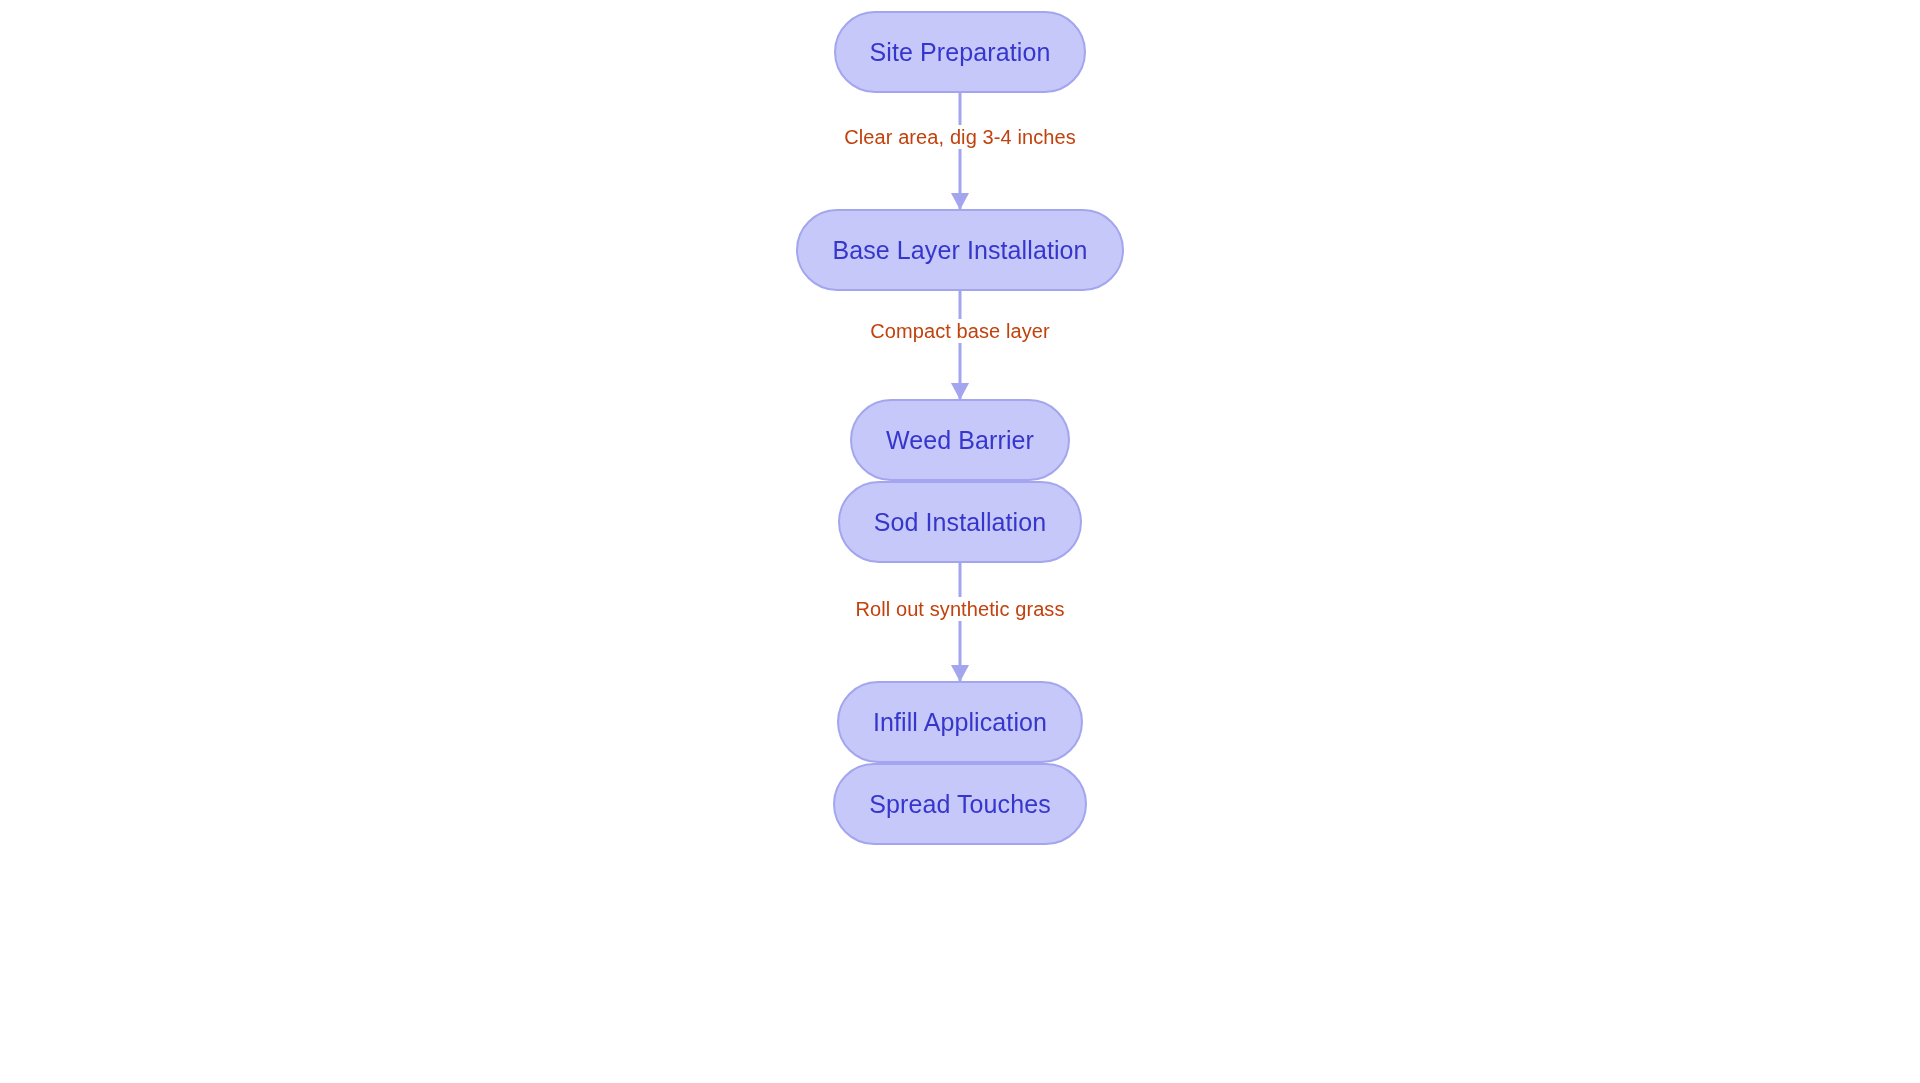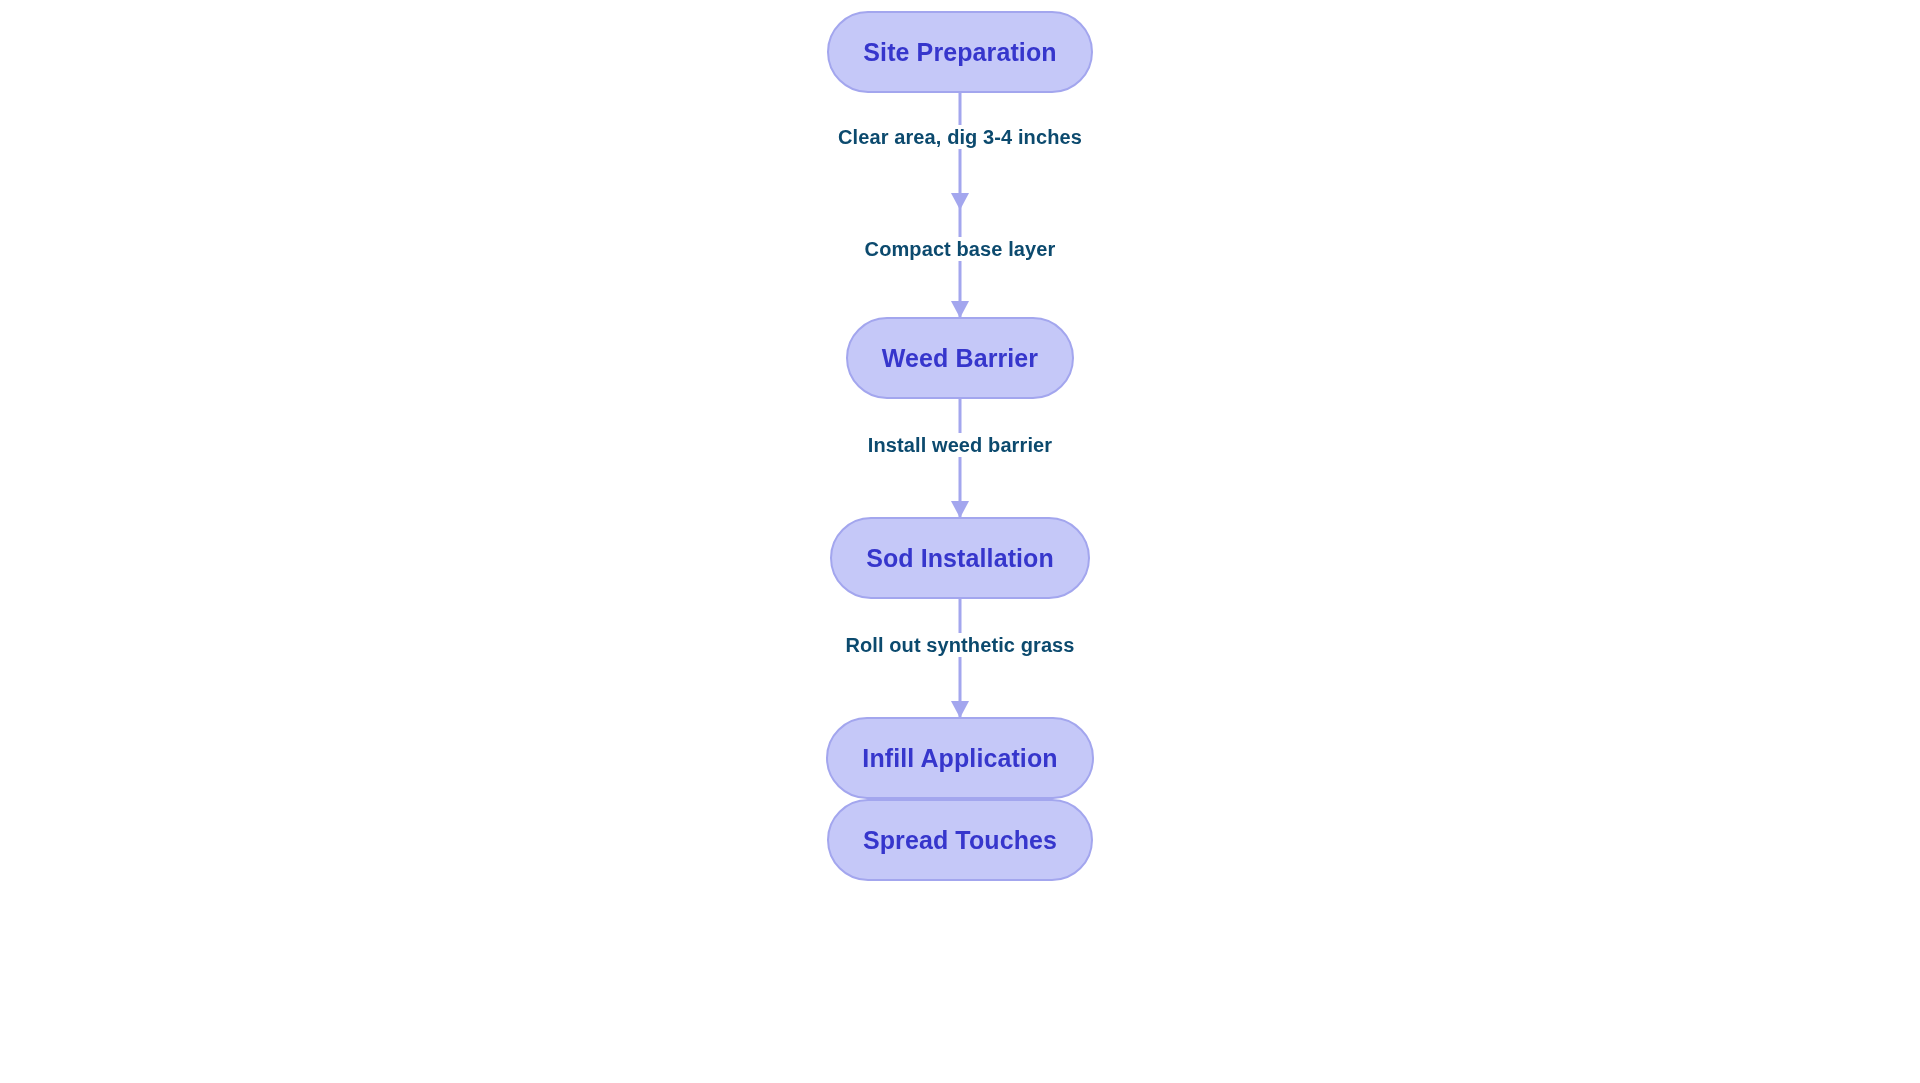--- a/index.html
+++ b/index.html
@@ -22,21 +22,20 @@
   }
   #flow {
     position: absolute;
     left: 0;
     top: 0;
     width: 1920px;
     height: 1083px;
     display: flex;
     flex-direction: column;
     align-items: center;
-    font-weight: bold;
   }
   .node {
     position: relative;
     box-sizing: border-box;
     height: 82px;
     border-radius: 41px;
     background: #c5c8f8;
     border: 2px solid #a3a6ee;
     display: flex;
     align-items: center;
@@ -77,21 +76,21 @@
     height: 0;
     border-left: 9px solid transparent;
     border-right: 9px solid transparent;
     border-top: 17px solid #a3a6ee;
   }
   .edge-label {
     position: relative;
     z-index: 2;
     font-size: 20px;
     line-height: 1;
-    color: #0c4a6e;
+    color: #c2410c;
     background: #ffffff;
     padding: 2px 4px;
     white-space: nowrap;
     letter-spacing: 0.1px;
   }
   
   .edge-0 { height: 116px; }
   .edge-0 .edge-label { margin-bottom: 28px; }
   .edge-1 { height: 108px; }
   .edge-1 .edge-label { margin-bottom: 29px; }
@@ -114,36 +113,34 @@
     <div class="node">
       <span class="node-label">Site Preparation</span>
     </div>
 
     <div class="edge edge-0">
       <span class="line"></span>
       <span class="arrowhead"></span>
       <span class="edge-label">Clear area, dig 3-4 inches</span>
     </div>
 
+    <div class="node">
+      <span class="node-label">Base Layer Installation</span>
+    </div>
 
     <div class="edge edge-1">
       <span class="line"></span>
       <span class="arrowhead"></span>
       <span class="edge-label">Compact base layer</span>
     </div>
 
     <div class="node">
       <span class="node-label">Weed Barrier</span>
     </div>
 
-    <div class="edge edge-2">
-      <span class="line"></span>
-      <span class="arrowhead"></span>
-      <span class="edge-label">Install weed barrier</span>
-    </div>
 
     <div class="node">
       <span class="node-label">Sod Installation</span>
     </div>
 
     <div class="edge edge-3">
       <span class="line"></span>
       <span class="arrowhead"></span>
       <span class="edge-label">Roll out synthetic grass</span>
     </div>

